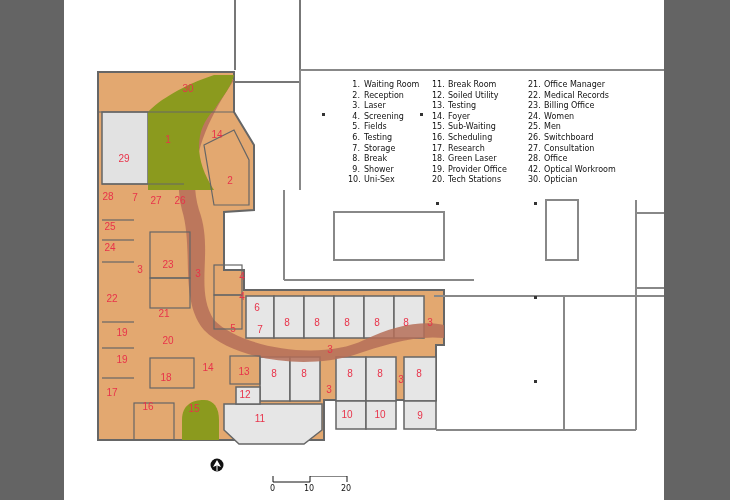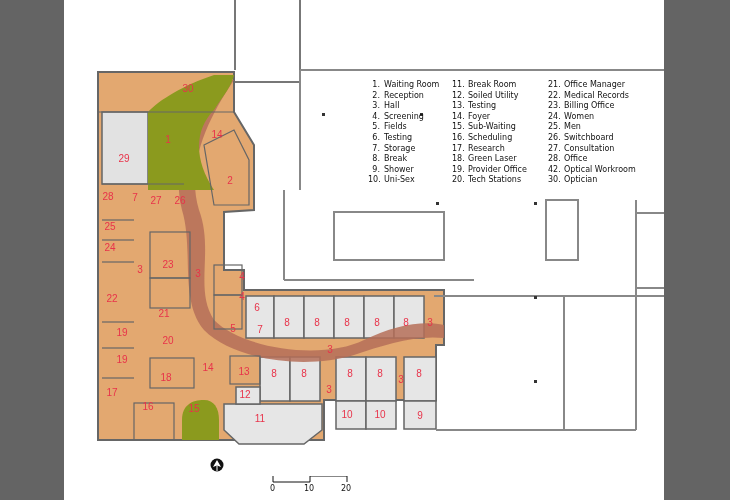--- a/index.html
+++ b/index.html
@@ -5,21 +5,21 @@
   html,body{margin:0;padding:0;}
   body{width:730px;height:500px;position:relative;overflow:hidden;background:#fff;font-family:"Liberation Sans",sans-serif;}
   .sidebar{position:absolute;top:0;height:500px;background:#646464;}
   .sidebar.left{left:0;width:64px;}
   .sidebar.right{left:664px;width:66px;}
   .sheet{position:absolute;left:64px;top:0;width:600px;height:500px;background:#fff;}
   svg.plan{position:absolute;left:0;top:0;}
   .rl{font-family:"Liberation Sans",sans-serif;font-size:10px;fill:#e8334a;}
   .legend{position:absolute;left:284px;top:80px;width:300px;height:110px;font-family:"DejaVu Sans",sans-serif;font-size:8px;color:#111;}
   .legend .col{position:absolute;top:0;}
-  .legend .col div{height:10.6px;line-height:10.6px;white-space:nowrap;margin-left:20px;}
+  .legend .col div{height:10.6px;line-height:10.6px;white-space:nowrap;}
   .legend .num{display:inline-block;width:12px;text-align:right;margin-right:4px;}
   .title{position:absolute;left:144px;top:457px;font-family:"DejaVu Sans",sans-serif;font-weight:bold;font-size:11.5px;letter-spacing:1px;color:#111;}
   .north{position:absolute;left:146px;top:458px;width:14px;height:14px;}
   .scale{position:absolute;left:206px;top:476px;width:80px;height:24px;}
   .scale .t{position:absolute;top:8px;font-family:"DejaVu Sans",sans-serif;font-size:8px;color:#111;}
 </style>
 </head>
 <body>
 
 <div class="sidebar left"></div>
@@ -158,21 +158,21 @@
         <text x="283" y="418" class="rl" text-anchor="middle">10</text>
         <text x="316" y="418" class="rl" text-anchor="middle">10</text>
         <text x="356" y="419" class="rl" text-anchor="middle">9</text>
       </g>
   </svg>
 
   <div class="legend">
     <div class="col" style="left:0" id="legend-col-0">
         <div><span class="num">1.</span><span>Waiting Room</span></div>
         <div><span class="num">2.</span><span>Reception</span></div>
-        <div><span class="num">3.</span><span>Hall</span></div>
+        <div><span class="num">3.</span><span>Laser</span></div>
         <div><span class="num">4.</span><span>Screening</span></div>
         <div><span class="num">5.</span><span>Fields</span></div>
         <div><span class="num">6.</span><span>Testing</span></div>
         <div><span class="num">7.</span><span>Storage</span></div>
         <div><span class="num">8.</span><span>Break</span></div>
         <div><span class="num">9.</span><span>Shower</span></div>
         <div><span class="num">10.</span><span>Uni-Sex</span></div>
       </div>
     <div class="col" style="left:84px" id="legend-col-1">
         <div><span class="num">11.</span><span>Break Room</span></div>

